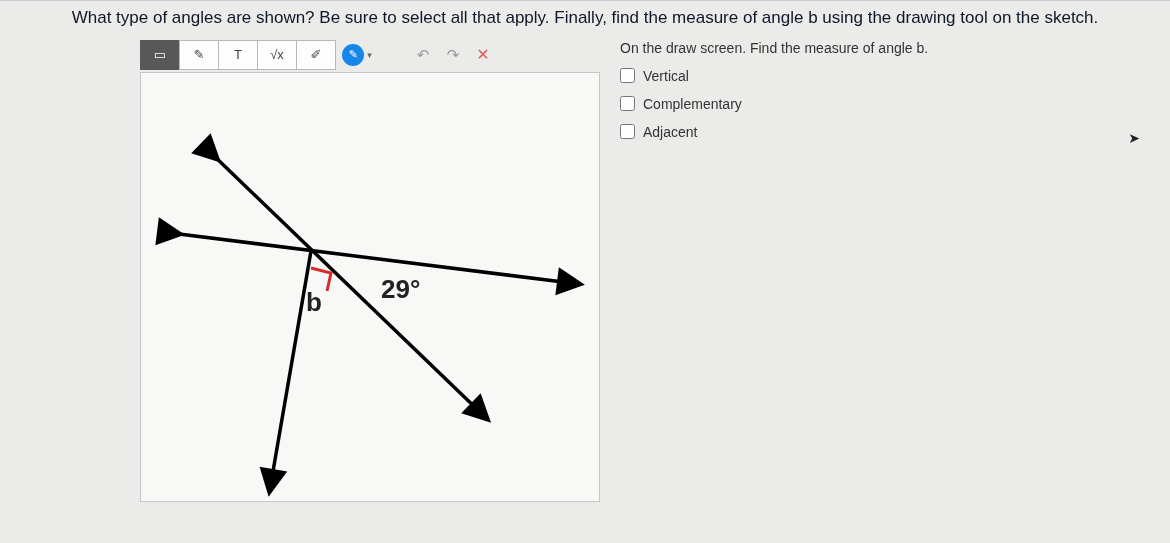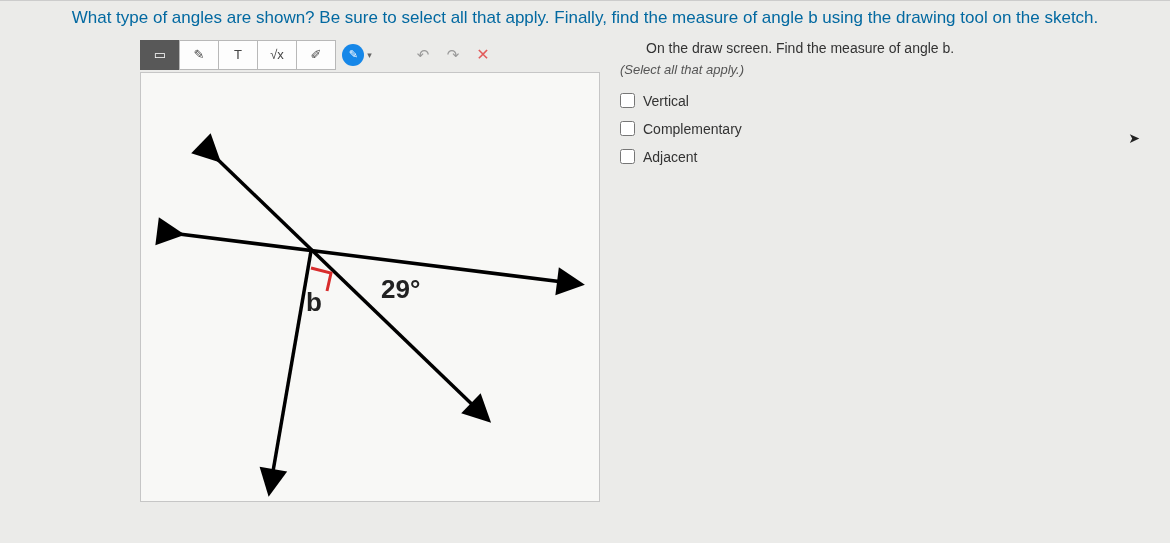--- a/index.html
+++ b/index.html
@@ -7,21 +7,21 @@
     font-family: Arial, Helvetica, sans-serif;
     background: #ebebe9;
     width: 1170px;
     height: 543px;
     overflow: hidden;
     color: #2a2a2a;
   }
   .question {
     font-size: 17px;
     padding: 6px 4px 4px 4px;
-    color: #0369a1;
+    color: #0f172a;
     line-height: 1.35;
     text-align: center;
     border-top: 1px solid #ccc;
   }
   .workspace {
     display: flex;
     gap: 20px;
     padding: 4px 0 0 140px;
   }
   .draw-panel {
@@ -79,21 +79,21 @@
     border: 1px solid #c6c6c6;
     background: #f8f8f6;
     height: 430px;
     position: relative;
   }
   .answer-panel {
     flex: 1;
     padding-top: 2px;
     font-size: 14px;
   }
-  .prompt-line { color:#333; margin-bottom: 6px; margin-left: 26px; }
+  .prompt-line { color:#333; margin-bottom: 6px; }
   .hint { font-style: italic; color:#555; font-size:13px; margin-bottom:10px; }
   .option {
     display:flex; align-items:center; gap:8px;
     padding: 6px 0;
     color:#333;
   }
   .option input { width:15px; height:15px; }
   .cursor-icon { position:absolute; right:30px; top:130px; font-size:14px; color:#222;}
   svg text { font-family: Arial; }
 </style>
@@ -153,21 +153,20 @@
         <path d="M170 195 L190 200 L186 218" stroke="#d82c2c" stroke-width="3" fill="none"></path>
 
         <text x="165" y="238" font-size="26" font-weight="bold" fill="#222">b</text>
         <text x="240" y="225" font-size="26" font-weight="bold" fill="#222">29°</text>
       </svg>
     </div>
   </div>
 
   <div class="answer-panel">
     <div class="prompt-line">On the draw screen. Find the measure of angle b.</div>
-    <div class="hint">(Select all that apply.)</div>
 
     <label class="option">
       <input type="checkbox" style="">
       <span>Vertical</span>
     </label>
     <label class="option">
       <input type="checkbox" style="">
       <span>Complementary</span>
     </label>
     <label class="option">

